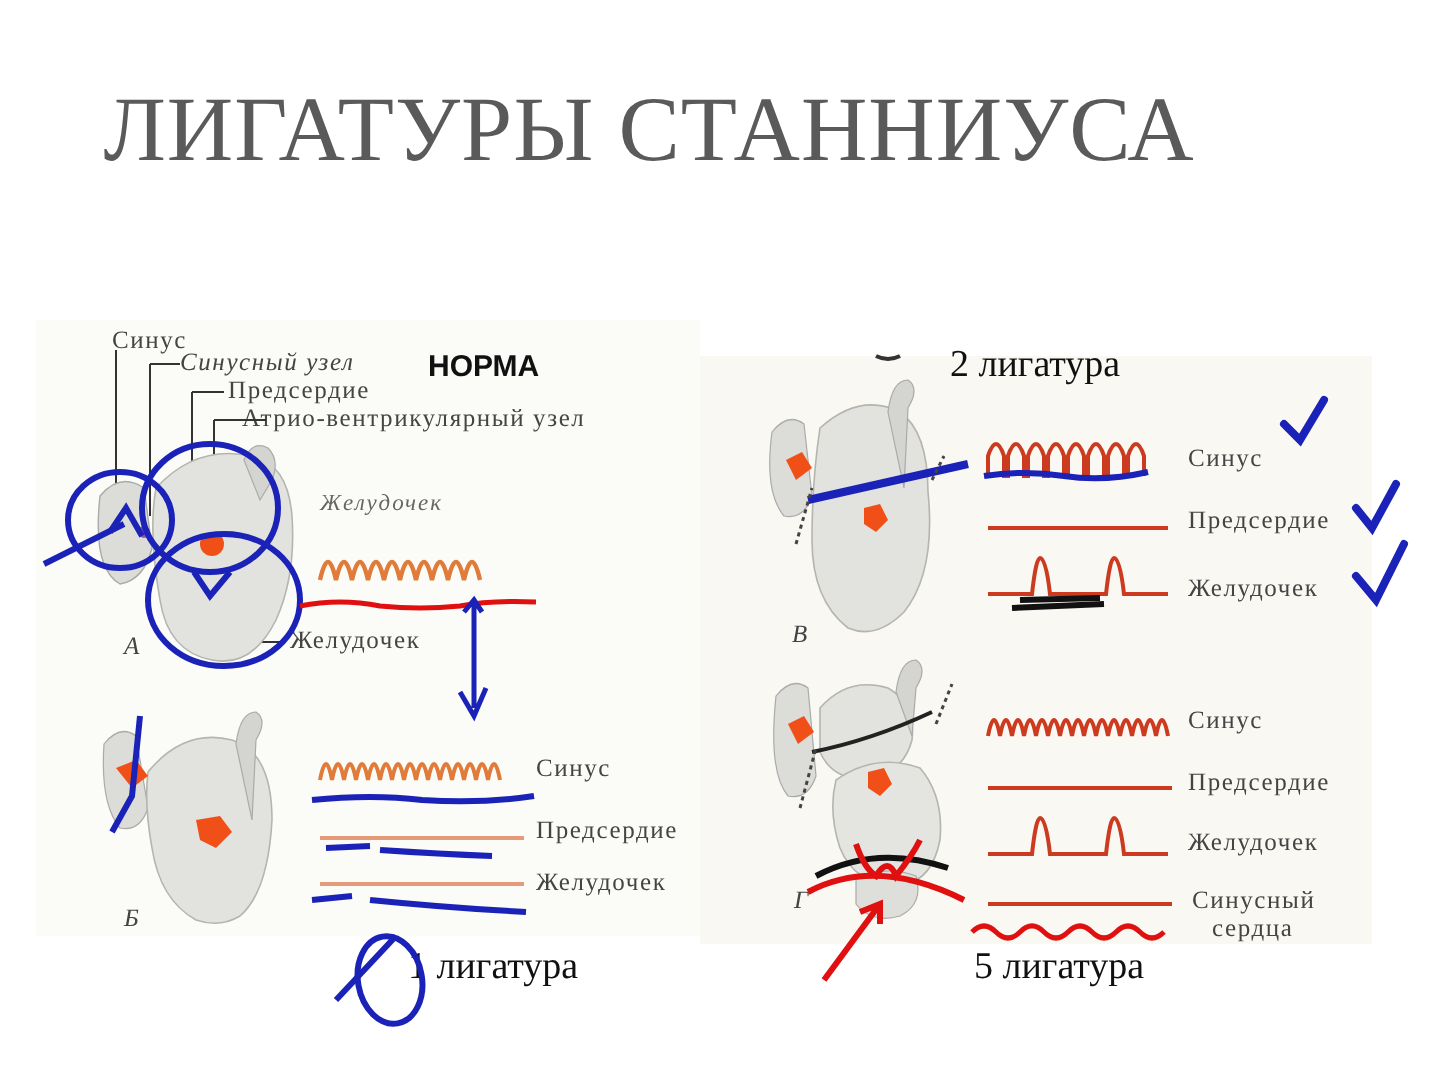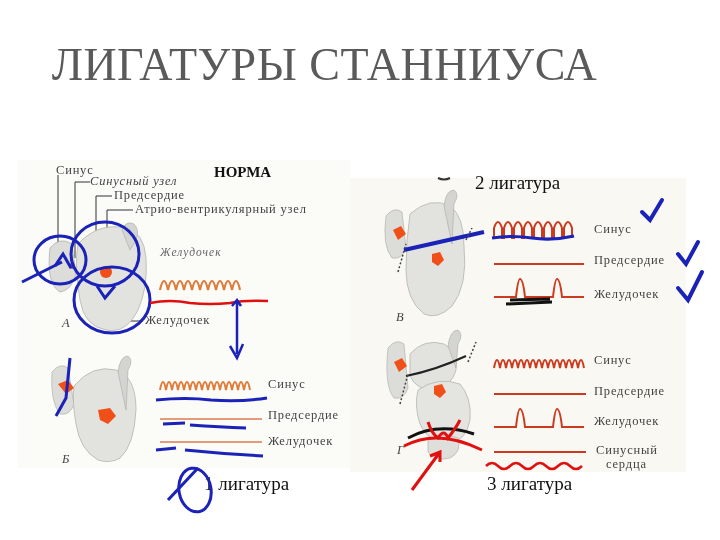--- a/index.html
+++ b/index.html
@@ -5,38 +5,38 @@
   html, body { margin:0; padding:0; background:#ffffff; }
   body { width:720px; height:540px; position:relative; overflow:hidden; font-family:"Liberation Serif", serif; }
   .title { position:absolute; left:0; top:38px; width:649px; text-align:center; font-size:46px; color:#5a5a5a; letter-spacing:0.5px; }
   .panel { position:absolute; background:#f9f8f2; }
   .panel-left { left:18px; top:160px; width:332px; height:308px; background:#fbfbf7; }
   .panel-right { left:350px; top:178px; width:336px; height:294px; }
   .lbl { position:absolute; font-family:"Liberation Serif", serif; font-size:12.5px; color:#444; white-space:nowrap; letter-spacing:0.8px; }
   .lbl-small { font-size:11.5px; letter-spacing:1px; }
   .ital { font-style:italic; }
   .caption { position:absolute; font-family:"Liberation Serif", serif; font-size:19px; color:#111; white-space:nowrap; }
-  .norma { position:absolute; font-family:Liberation Serif, serif; font-weight:bold; font-size:15px; color:#111; }
+  .norma { position:absolute; font-family:Liberation Sans, sans-serif; font-weight:bold; font-size:15px; color:#111;margin-top:11px; }
   svg { position:absolute; overflow:visible; }
 </style>
 </head>
 <body>
 
 <div class="title">ЛИГАТУРЫ СТАННИУСА</div>
 
 <div class="panel panel-left"></div>
 
 <div class="panel panel-right"></div>
 
 <div class="norma" style="left:214px; top:164px;">НОРМА</div>
 
 <div class="lbl" style="left:56px; top:163px;">Синус</div>
 <div class="lbl" style="left:90px; top:174px;font-style:italic;">Синусный узел</div>
 <div class="lbl" style="left:114px; top:188px;">Предсердие</div>
-<div class="lbl" style="left:135px; top:202px;">Атрио-вентрикулярный узел</div>
+<div class="lbl" style="left:121px; top:202px;">Атрио-вентрикулярный узел</div>
 <div class="lbl lbl-small ital" style="left:160px; top:246px; color:#666;">Желудочек</div>
 <div class="lbl" style="left:145px; top:313px;">Желудочек</div>
 <div class="lbl ital" style="left:62px; top:316px;">А</div>
 
 <svg width="720" height="540" style="left:0;top:0;">
 
   <line x1="58" y1="175" x2="58" y2="250" stroke="#333" stroke-width="1"></line>
   <line x1="75" y1="182" x2="90" y2="182" stroke="#333" stroke-width="1"></line>
   <line x1="75" y1="182" x2="75" y2="258" stroke="#333" stroke-width="1"></line>
   <line x1="96" y1="196" x2="112" y2="196" stroke="#333" stroke-width="1"></line>
@@ -120,21 +120,21 @@
 
   <path d="M438 178 q6 3 12 0" stroke="#333" stroke-width="2" fill="none"></path>
 </svg>
 
 <div class="lbl ital" style="left:397px; top:443px;">Г</div>
 <div class="lbl" style="left:594px; top:353px;">Синус</div>
 <div class="lbl" style="left:594px; top:384px;">Предсердие</div>
 <div class="lbl" style="left:594px; top:414px;">Желудочек</div>
 <div class="lbl" style="left:596px; top:443px;">Синусный</div>
 <div class="lbl" style="left:606px; top:457px;">сердца</div>
-<div class="caption" style="left:487px; top:473px;">3 лигатура</div>
+<div class="caption" style="left:487px; top:473px;">5 лигатура</div>
 
 <svg width="720" height="540" style="left:0;top:0;">
   <path d="M388 348 q8 -10 16 -4 l4 44 q-4 12 -14 10 q-10 -12 -6 -50z" fill="#dcdcd8" stroke="#aaa" stroke-width="0.6"></path>
   <path d="M410 354 q14 -16 34 -10 q14 8 12 26 q-4 16 -22 20 q-18 0 -24 -14z" fill="#e2e2de" stroke="#b5b5b0" stroke-width="0.8"></path>
   <path d="M418 390 q20 -14 42 -6 q12 14 10 36 q-4 20 -18 22 q-24 2 -32 -18 q-6 -18 -2 -34z" fill="#e4e4e0" stroke="#b5b5b0" stroke-width="0.8"></path>
   <path d="M428 440 q14 -8 30 -2 q4 14 -8 20 q-14 4 -22 -6z" fill="#dedeDA" stroke="#aaa" stroke-width="0.6"></path>
   <path d="M448 346 q2 -16 10 -16 q6 4 0 14 l-2 24z" fill="#d4d4d0" stroke="#aaa" stroke-width="0.6"></path>
   <path d="M394 362 l8 -4 l5 8 l-8 6z" fill="#f05018"></path>
   <path d="M434 386 l8 -2 l4 8 l-6 6 l-6 -4z" fill="#f05018"></path>
   <path d="M406 376 q30 -6 60 -20" stroke="#222" stroke-width="2" fill="none"></path>

